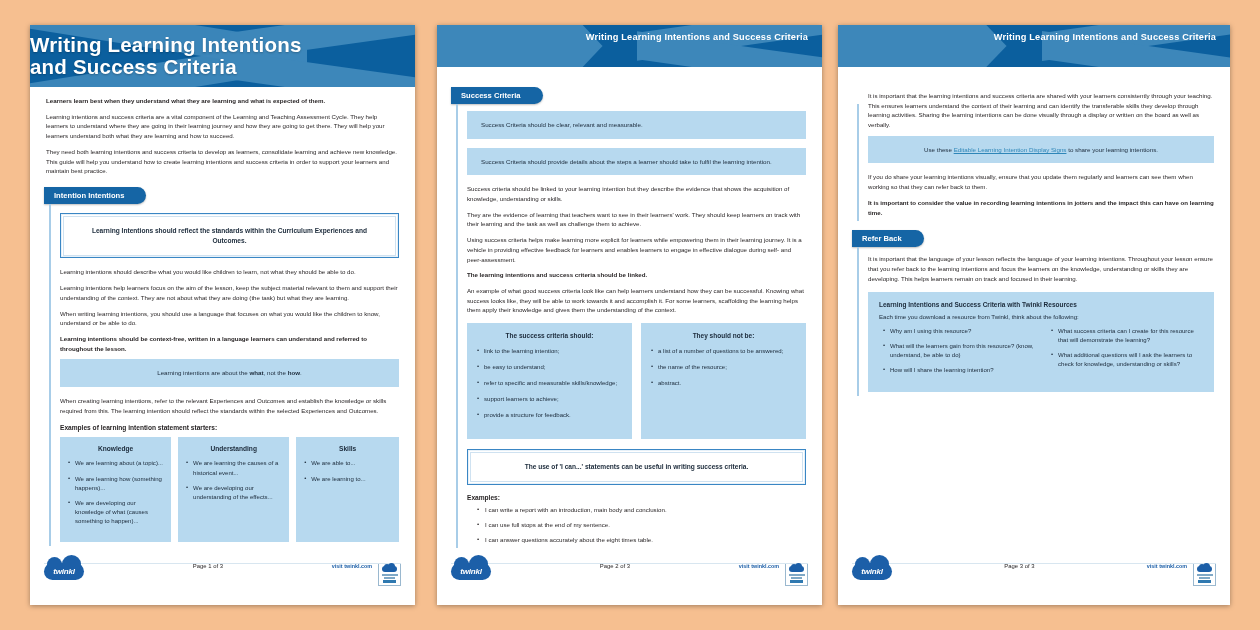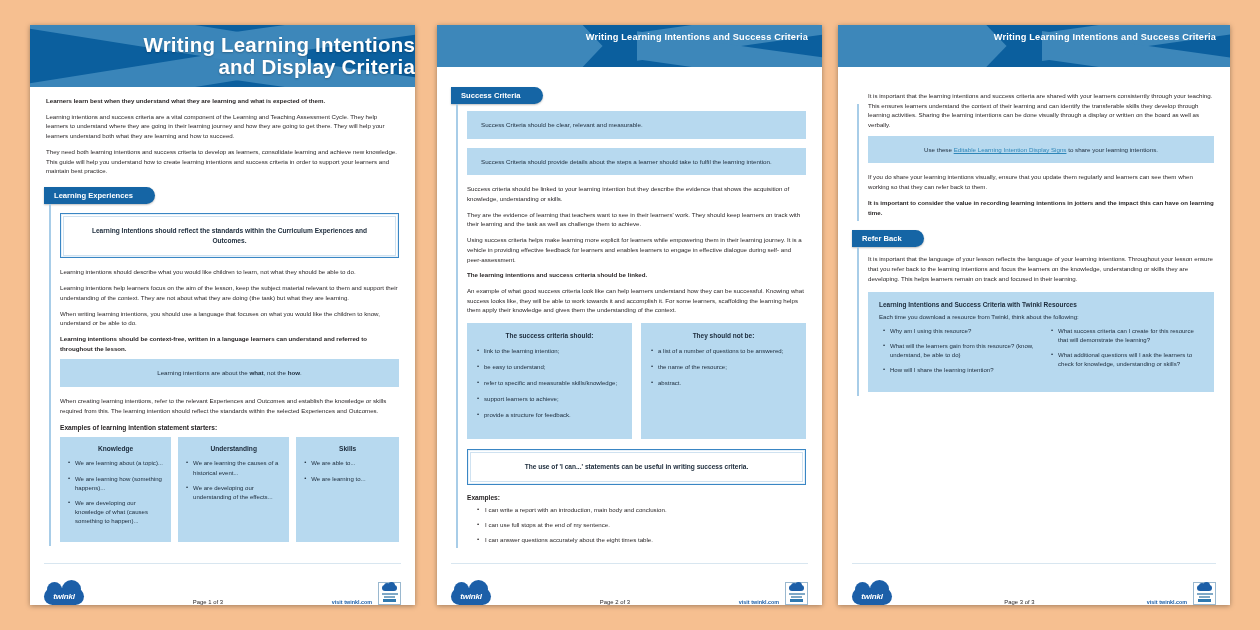--- a/index.html
+++ b/index.html
@@ -27,22 +27,22 @@
   .banner-short{height:42px;}
   
   .x1,.x2{position:absolute;left:-6%;width:78%;height:30px;background:#3d87ba;opacity:.95;}
   .x1{top:-6px;transform:skewY(9deg);}
   .x2{bottom:-6px;transform:skewY(-9deg);}
   .x3{position:absolute;right:-10%;top:-8px;width:58%;height:28px;background:#3d87ba;transform:skewY(-8deg);}
   .x4{position:absolute;right:-10%;bottom:-8px;width:58%;height:28px;background:#3d87ba;transform:skewY(8deg);}
   .chev{position:absolute;left:0;top:0;height:100%;width:43%;background:#3d87ba;
         clip-path:polygon(0 0,88% 0,100% 50%,88% 100%,0 100%);}
   .banner-title{
-    position:relative;z-index:5;color:#fff;font-weight:bold;text-align:right;
-    letter-spacing:.2px;line-height:1.08;padding-left:18px;
+    position:relative;z-index:5;color:#fff;font-weight:bold;text-align:left;
+    letter-spacing:.2px;line-height:1.08;
   }
   .banner-tall .banner-title{font-size:20.5px;padding-top:9px;text-shadow:0 1px 2px rgba(0,0,0,.25);}
   .banner-short .banner-title{font-size:9.2px;text-align:right;padding:8px 14px 0 0;}
 
   
   .pbody{padding:9px 16px 0 16px;position:relative;}
   p.t{margin:0 0 6px 0;font-size:6.15px;line-height:1.58;color:#231f20;}
   p.t.b{font-weight:bold;}
   .lead{font-weight:bold;}
 
@@ -97,21 +97,21 @@
   .exlist{margin:4px 0 0 0;padding:0 0 0 10px;list-style:none;}
   .exlist li{font-size:6.15px;line-height:1.6;margin-bottom:5px;padding-left:8px;position:relative;color:#231f20;}
   .exlist li:before{content:"\2022";position:absolute;left:0;top:-1px;}
   .exhead{font-size:6.6px;font-weight:bold;margin:9px 0 2px 0;color:#231f20;}
 
   .linktxt{color:#2e86b8;text-decoration:underline;}
 
   
   .footer{
     position:absolute;left:0;right:0;bottom:0;height:42px;
-    padding:0 14px;display:flex;align-items:flex-end;
+    padding:0 14px;display:flex;align-items:flex-start;
   }
   .foot-sep{position:absolute;left:14px;right:14px;top:0;height:1px;background:#d8e6f0;}
   .cloud{
     position:relative;width:40px;height:17px;background:#1c5fa8;border-radius:11px;flex:0 0 auto;
   }
   .cloud:before,.cloud:after{
     content:"";position:absolute;background:#1c5fa8;border-radius:50%;
   }
   .cloud:before{width:15px;height:15px;left:3px;top:-6px;}
   .cloud:after{width:19px;height:18px;right:3px;top:-8px;}
@@ -139,31 +139,31 @@
 <div class="stage">
 
   <div class="page" id="page1">
     <div class="banner banner-tall">
       <div class="x1"></div>
       <div class="x2"></div>
       <div class="x3"></div>
       <div class="x4"></div>
       <div class="banner-title">
         <div>Writing Learning Intentions</div>
-        <div>and Display Criteria</div>
+        <div>and Success Criteria</div>
       </div>
     </div>
 
     <div class="pbody">
       <p class="t lead">Learners learn best when they understand what they are learning and what is expected of them.</p>
       <p class="t">Learning intentions and success criteria are a vital component of the Learning and Teaching Assessment Cycle. They help learners to understand where they are going in their learning journey and how they are going to get there. They will help your learners understand both what they are learning and how to succeed.</p>
       <p class="t">They need both learning intentions and success criteria to develop as learners, consolidate learning and achieve new knowledge. This guide will help you understand how to create learning intentions and success criteria in order to support your learners and maintain best practice.</p>
 
       <div class="sec-wrap">
-        <div class="sec-tab">Learning Experiences</div>
+        <div class="sec-tab">Intention Intentions</div>
         <div class="sec-rail"></div>
         <div class="sec-body">
           <div class="framed">
             <div class="inner">Learning Intentions should reflect the standards within the Curriculum Experiences and Outcomes.</div>
           </div>
           <p class="t">Learning intentions should describe what you would like children to learn, not what they should be able to do.</p>
           <p class="t">Learning intentions help learners focus on the aim of the lesson, keep the subject material relevant to them and support their understanding of the context. They are not about what they are doing (the task) but what they are learning.</p>
           <p class="t">When writing learning intentions, you should use a language that focuses on what you would like the children to know, understand or be able to do.</p>
           <p class="t b">Learning intentions should be context-free, written in a language learners can understand and referred to throughout the lesson.</p>
 

